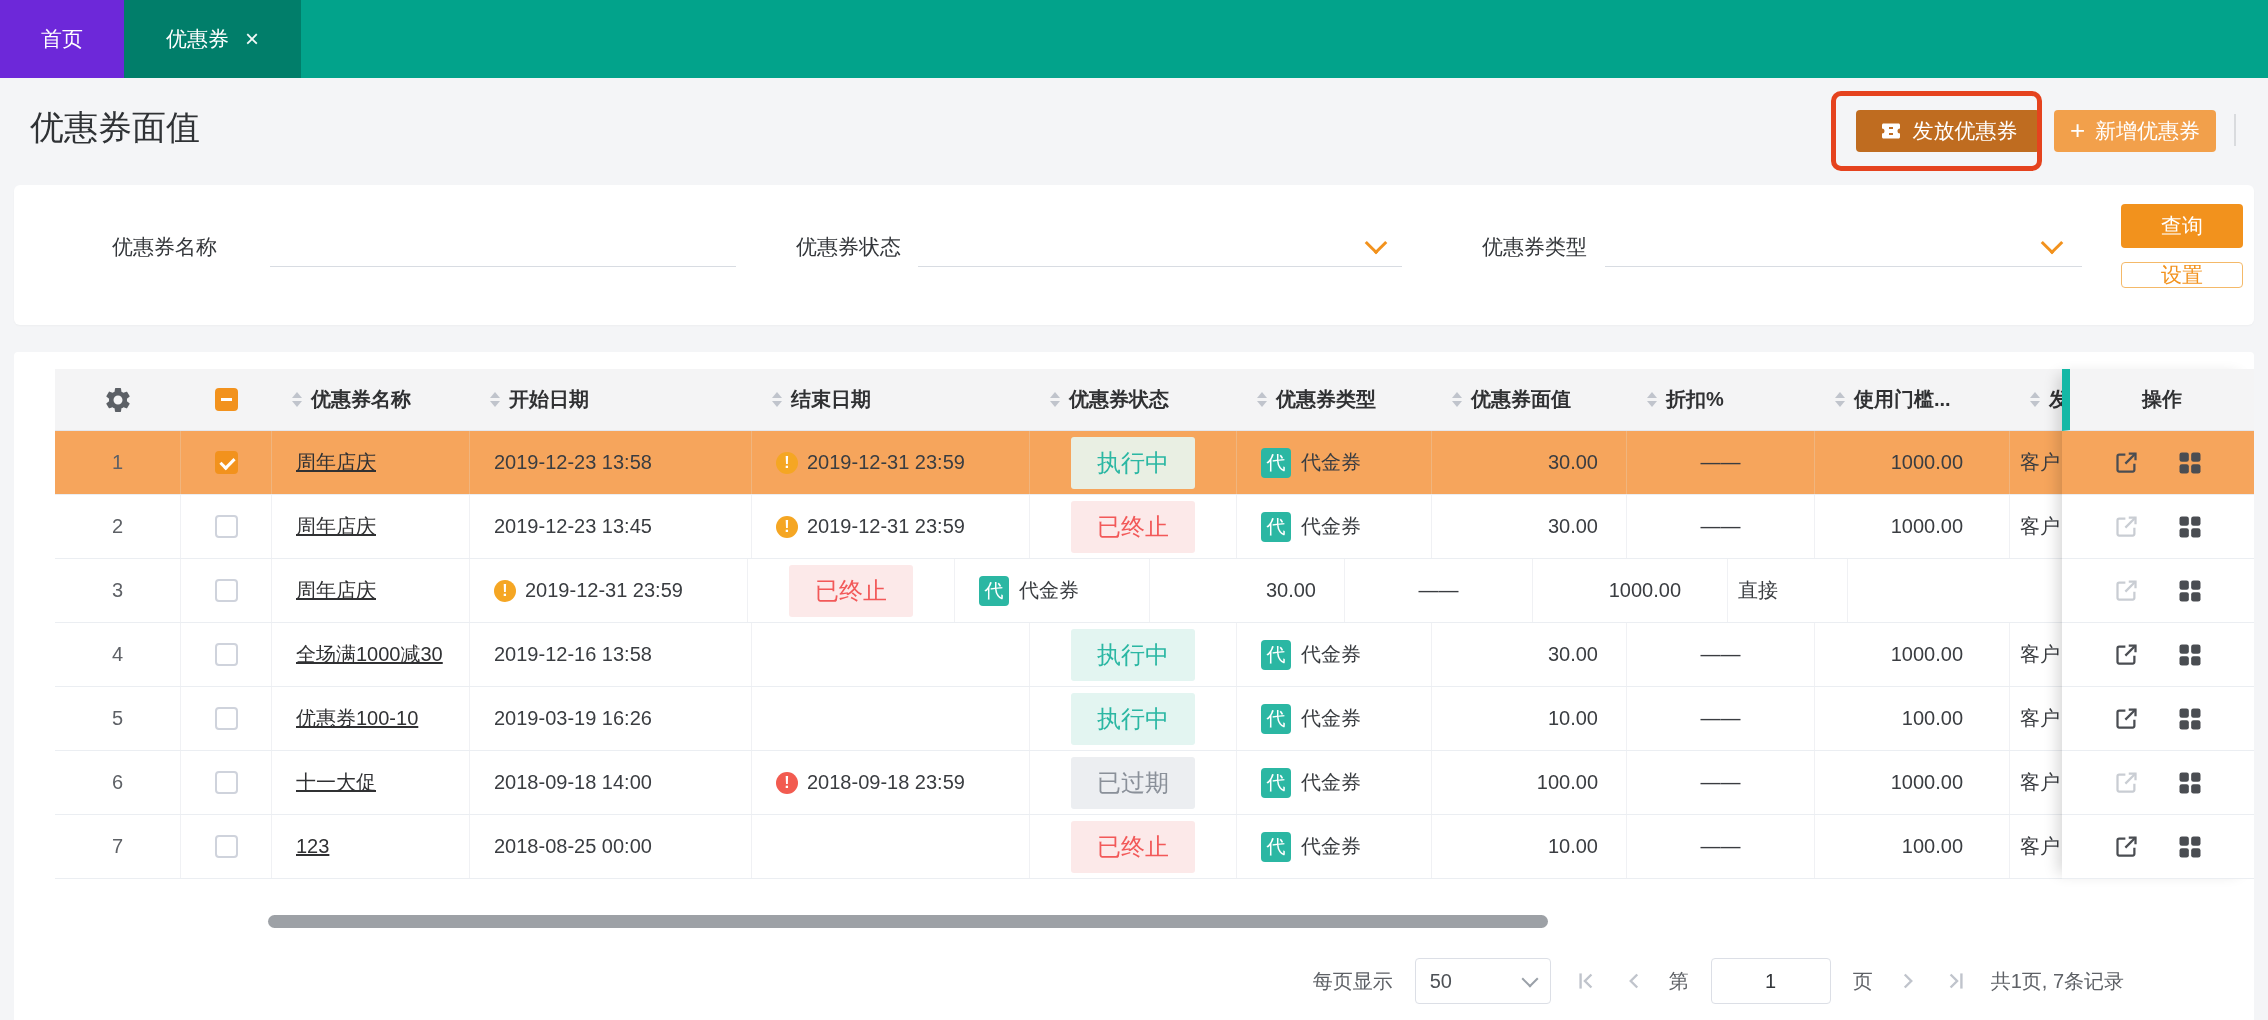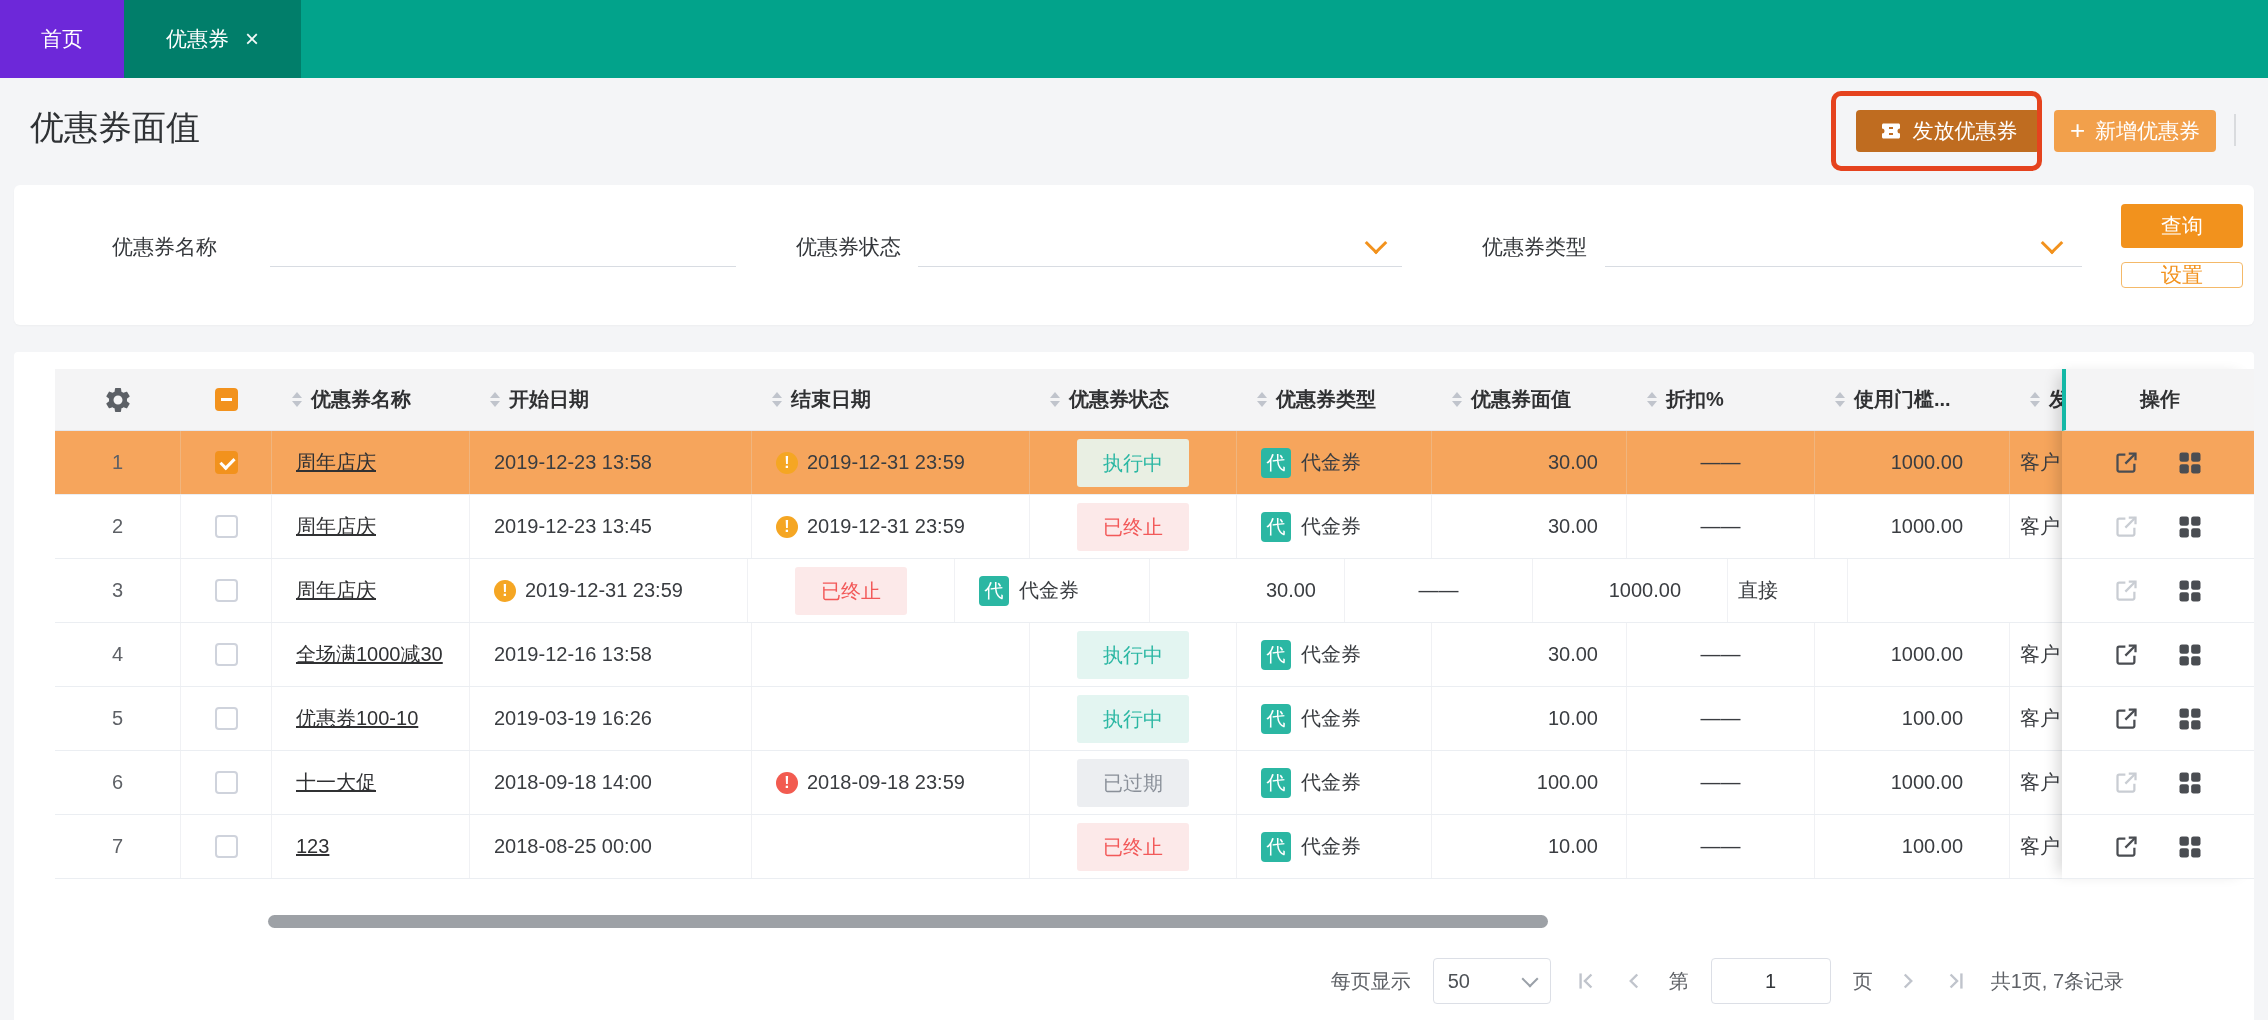--- a/index.html
+++ b/index.html
@@ -72,43 +72,43 @@
   .checkbox{display:inline-block;width:23px;height:23px;border:2px solid #CFD3DC;border-radius:4px;background:#fff;box-sizing:border-box;position:relative;cursor:pointer;}
   .checkbox.indeterminate,.checkbox.checked{background:#F2921D;border-color:#F2921D;}
   .checkbox.indeterminate::after{content:"";position:absolute;left:4px;top:8px;width:11px;height:3px;background:#fff;}
   .checkbox.checked::after{content:"";position:absolute;left:6px;top:2px;width:6px;height:11px;border-right:3px solid #fff;border-bottom:3px solid #fff;transform:rotate(45deg);}
 
   .warn-ic{display:inline-flex;width:22px;height:22px;border-radius:50%;color:#fff;font-size:16px;font-weight:bold;align-items:center;justify-content:center;margin-right:9px;flex:none;}
   .warn-ic::before{content:"!";}
   .warn-ic.warn{background:#F5A623;}
   .warn-ic.danger{background:#F25B50;}
 
-  .badge{display:inline-block;padding:14px 26px;font-size:20px;border-radius:3px;line-height:1;}
+  .badge{display:inline-block;padding:14px 26px;font-size:24px;border-radius:3px;line-height:1;}
   .badge.running{color:#2BB7A3;background:#E3F5F1;}
   .badge.terminated{color:#F25959;background:#FCE9E9;}
   .badge.expired{color:#8A9099;background:#ECEEF1;}
   .trow.selected .badge.running{background:#E9EFE3;}
 
   .type-ic{display:inline-flex;width:30px;height:30px;background:#2BB7A3;color:#fff;font-size:19px;align-items:center;justify-content:center;border-radius:4px;margin-right:10px;flex:none;}
 
   
   .fixed-col{position:absolute;top:0;right:0;width:192px;height:510px;background:#fff;box-shadow:-10px 0 14px -6px rgba(0,0,0,.16);}
-  .fixed-head{height:62px;background:#F4F4F5;border-left:4px solid #14b8a6;border-bottom:1px solid #E4E7ED;display:flex;align-items:center;justify-content:center;font-size:20px;font-weight:bold;color:#303133;box-sizing:border-box;}
+  .fixed-head{height:62px;background:#F4F4F5;border-left:8px solid #14b8a6;border-bottom:1px solid #E4E7ED;display:flex;align-items:center;justify-content:center;font-size:20px;font-weight:bold;color:#303133;box-sizing:border-box;}
   .op-cell{height:64px;border-bottom:1px solid #EBEEF2;box-sizing:border-box;display:flex;align-items:center;justify-content:center;gap:36px;background:#fff;}
   .op-cell.selected{background:#F6A55C;}
   .op-btn{display:inline-flex;color:#4A4D52;cursor:pointer;}
   .op-btn.disabled{color:#C9CDD3;}
 
   
   .hscroll{position:absolute;left:41px;top:563px;width:2100px;height:13px;}
   .hthumb{position:absolute;left:213px;top:0;width:1280px;height:13px;background:#9DA1A6;border-radius:7px;cursor:grab;}
 
   
   .pagination{position:absolute;right:130px;bottom:14px;height:50px;display:flex;align-items:center;gap:22px;font-size:20px;color:#5E6166;}
-  .pp-select{width:118px;height:46px;border:1px solid #DCDFE6;border-radius:4px;box-sizing:border-box;display:flex;align-items:center;justify-content:space-between;padding:0 14px;color:#4D5156;cursor:pointer;background:#fff;}
+  .pp-select{width:136px;height:46px;border:1px solid #DCDFE6;border-radius:4px;box-sizing:border-box;display:flex;align-items:center;justify-content:space-between;padding:0 14px;color:#4D5156;cursor:pointer;background:#fff;}
   .chev-gray{width:10px;height:10px;border-right:2px solid #9AA0A8;border-bottom:2px solid #9AA0A8;transform:rotate(45deg);margin-top:-5px;}
   .pg-nav{display:inline-flex;color:#C0C4CC;cursor:pointer;}
   .pg-input{width:120px;height:46px;border:1px solid #DCDFE6;border-radius:4px;box-sizing:border-box;text-align:center;font-size:20px;color:#33363A;outline:none;font-family:inherit;}
 </style>
 </head>
 <body>
 
 <div class="screen">
 
   <div class="topbar">

